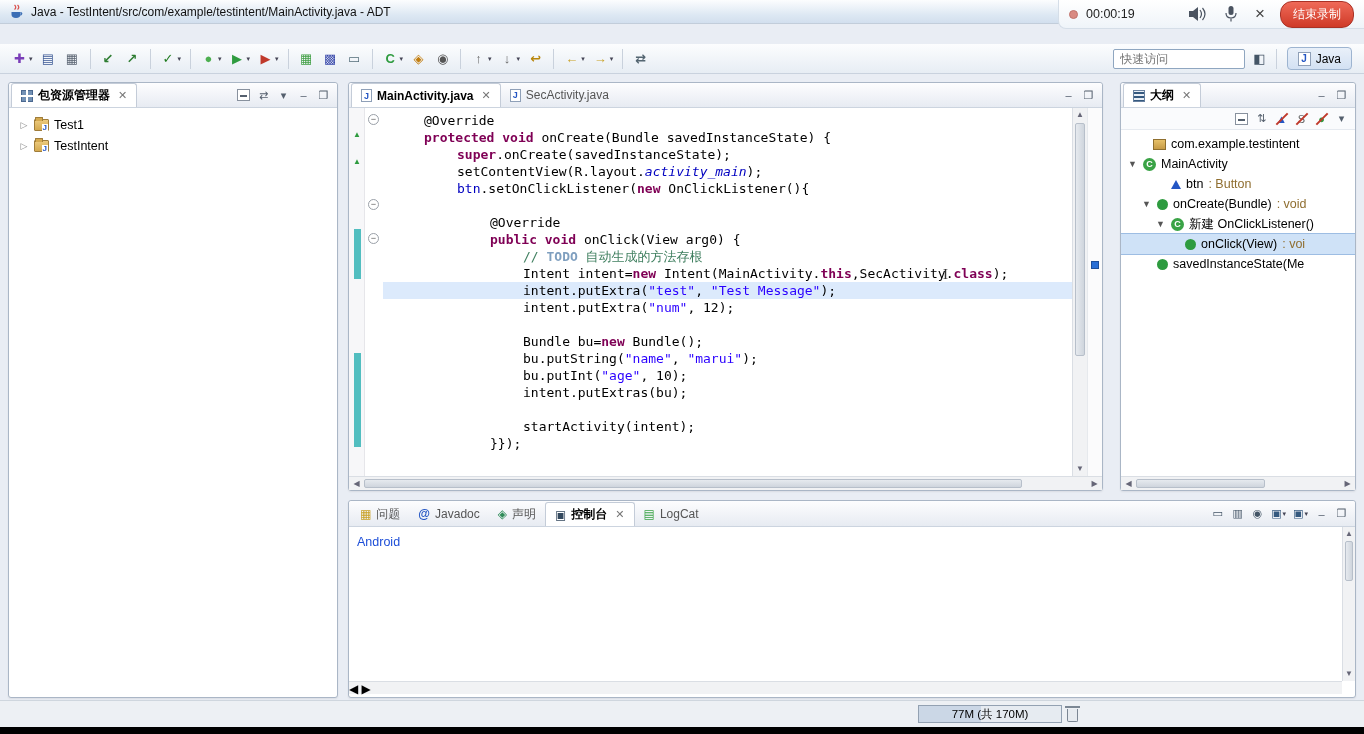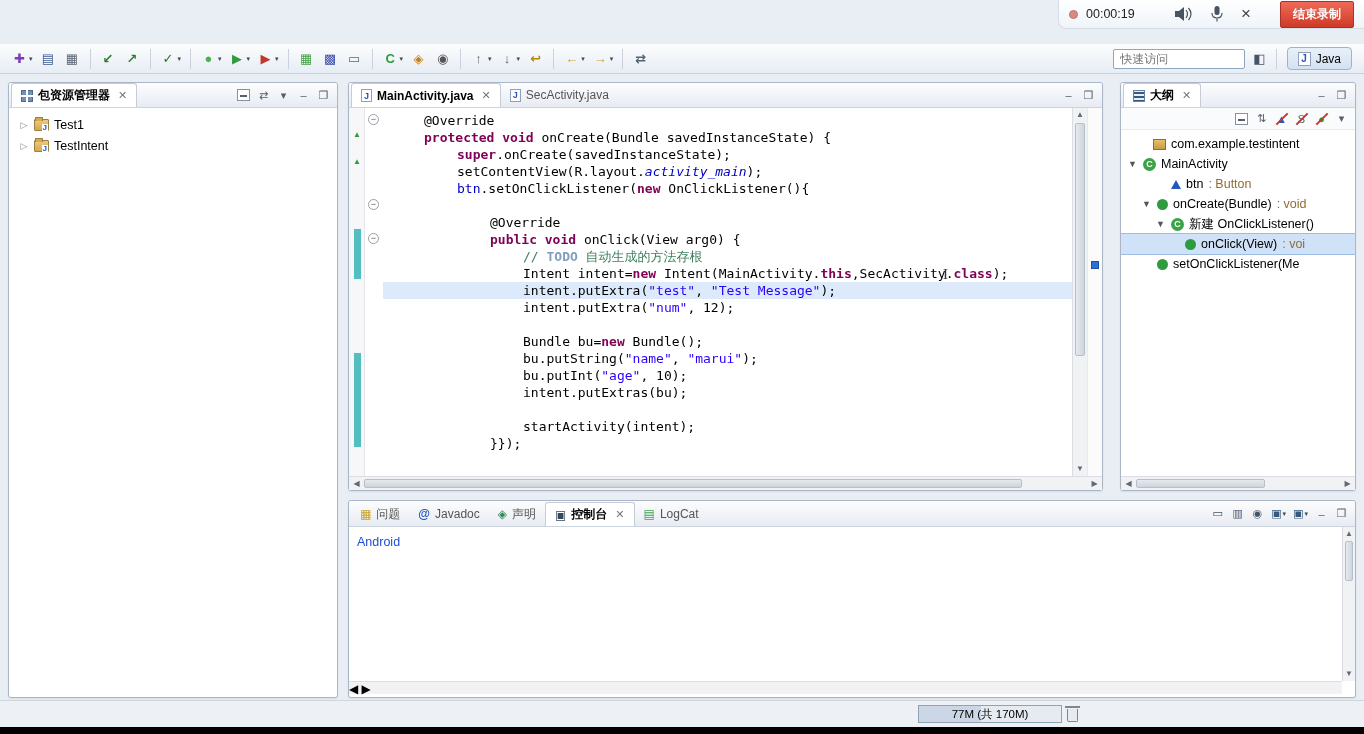--- a/index.html
+++ b/index.html
@@ -7,21 +7,21 @@
 #app{position:relative;width:1364px;height:734px;background:#e9edf4;overflow:hidden}
 
 
 #titlebar{position:absolute;left:0;top:0;width:100%;height:24px;background:linear-gradient(#fcfdfe,#dde8f3 65%,#d2dfee);border-bottom:1px solid #c2cdda;display:flex;align-items:center;gap:7px;padding:0 8px}
 .title-text{font-size:12px;color:#111;white-space:nowrap}
 #rec-panel{position:absolute;right:0;top:0;width:306px;height:27px;background:linear-gradient(#ffffff,#eff4f9);border-left:1px solid #d5dee8;border-bottom:1px solid #d5dee8;border-radius:0 0 0 8px;display:flex;align-items:center;padding:14px 10px;z-index:30}
 .rec-dot{width:9px;height:9px;border-radius:50%;background:#d98a82;border:1px solid #c0736c;margin-right:8px}
 .rec-time{font-size:12.5px;color:#222;margin-right:auto}
 .rec-ic{margin:0 9px;display:flex;align-items:center}
 .rec-close{font-size:17px;color:#444;line-height:14px;margin:0 9px}
-.stop-btn{background:linear-gradient(#ef6a58,#cf3a28);border:1px solid #a93226;color:#fff;font-weight:bold;border-radius:2px;padding:4px 12px;font-size:12px;margin-left:20px;white-space:nowrap}
+.stop-btn{background:linear-gradient(#ef6a58,#cf3a28);border:1px solid #a93226;color:#fff;font-weight:normal;border-radius:12px;padding:4px 12px;font-size:12px;margin-left:6px;white-space:nowrap}
 
 
 #menubar{position:absolute;top:24px;left:0;width:100%;height:20px;display:flex;align-items:center;padding:0 2px;background:#f2f5f9}
 .menu-item{padding:2px 9px;font-size:12.5px;white-space:nowrap}
 #toolbar{position:absolute;top:44px;left:0;width:100%;height:30px;background:linear-gradient(#fcfdfe,#e7edf4);border-bottom:1px solid #c9d2de;display:flex;align-items:center;padding:0 4px}
 #toolbar-left{display:flex;align-items:center}
 .tb-group{display:flex;align-items:center;gap:1px;padding:0 4px}
 .tb-sep{width:1px;height:20px;background:#c9d1dc;margin:0 2px}
 .tbi{display:flex;align-items:center;height:22px;padding:0 3px;border-radius:3px}
 .tbi .glyph{width:17px;height:17px;display:flex;align-items:center;justify-content:center;font-size:13px;font-weight:bold}
@@ -114,20 +114,30 @@
 .memtext{position:relative;z-index:2}
 .trash{position:absolute;left:1067px;top:8px;width:11px;height:13px;border:1px solid #7c8794;border-top:none;border-radius:0 0 2px 2px;background:#e7ebf0}
 .trash::before{content:'';position:absolute;top:-3px;left:-3px;width:15px;height:2px;background:#7c8794}
 #bottomstrip{position:absolute;top:727px;left:0;width:100%;height:7px;background:#000}
 </style>
 </head>
 <body>
 
 <div id="app">
 
+  <div id="titlebar">
+    <span style="display:flex">
+      <svg width="16" height="16">
+          <path d="M6.5 1 q2.5 2 0 4.5 M9.5 1 q2.5 2 0 4.5" stroke="#d9534f" stroke-width="1.3" fill="none"></path>
+          <path d="M3.5 8 h9 v2.6 a4.5 3.4 0 0 1 -9 0 z" fill="#3b6eb5"></path>
+          <path d="M12.5 8.6 q2.6 .6 0 2.6" stroke="#3b6eb5" stroke-width="1.2" fill="none"></path>
+        </svg>
+    </span>
+    <span class="title-text">Java  -  TestIntent/src/com/example/testintent/MainActivity.java  -  ADT</span>
+  </div>
 
   <div id="rec-panel">
     <span class="rec-dot"></span>
     <span class="rec-time">00:00:19</span>
     <span class="rec-ic">
       <svg width="18" height="14">
           <polygon points="0,4 4,4 9,0 9,14 4,10 0,10" fill="#4a5360"></polygon>
           <path d="M11 3 q3 4 0 8" stroke="#4a5360" stroke-width="1.2" fill="none"></path>
           <path d="M13.5 1 q5 6 0 12" stroke="#4a5360" stroke-width="1.2" fill="none"></path>
         </svg>
@@ -405,21 +415,21 @@
         </div>
         <div class="orow sel" style="padding-left: 48px;">
           <span class="o-arrow"></span>
           <span class="ic-method"></span>
           <span>onClick(View)</span>
           <span class="otype"> : voi</span>
         </div>
         <div class="orow" style="padding-left: 20px;">
           <span class="o-arrow"></span>
           <span class="ic-method"></span>
-          <span>setOnClickListener(Me</span>
+          <span>savedInstanceState(Me</span>
         </div>
       </div>
     <div class="hsb">
       <span class="h-arrow" style="left:0">◀</span>
       <span class="h-thumb" style="left:15px;width:55%"></span>
       <span class="h-arrow" style="right:0">▶</span>
     </div>
   </div>
 
   <div id="console-view" class="view">

